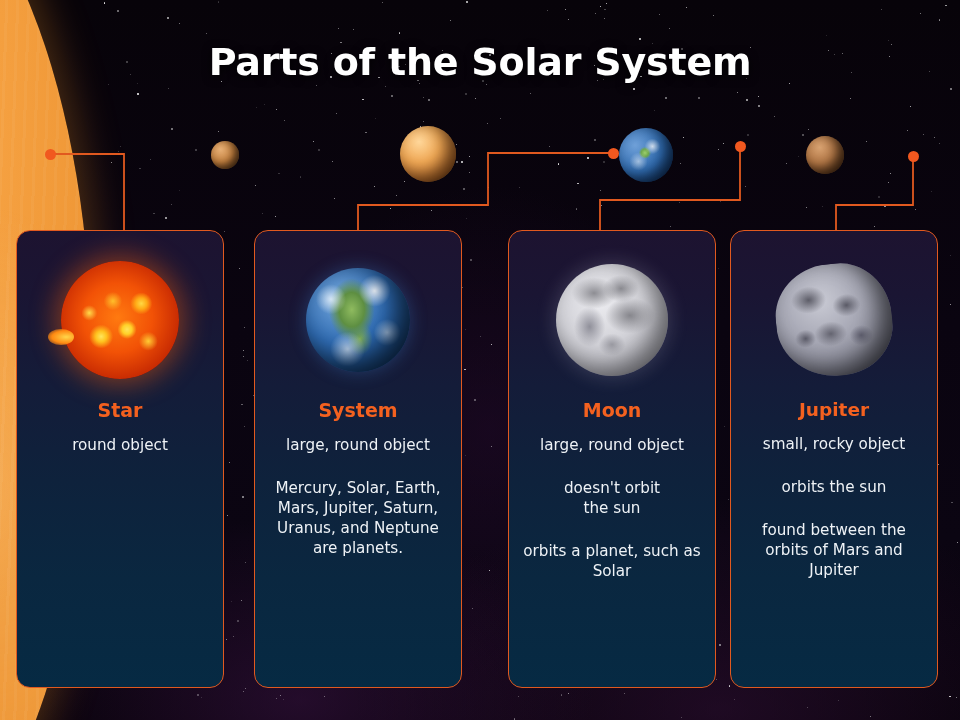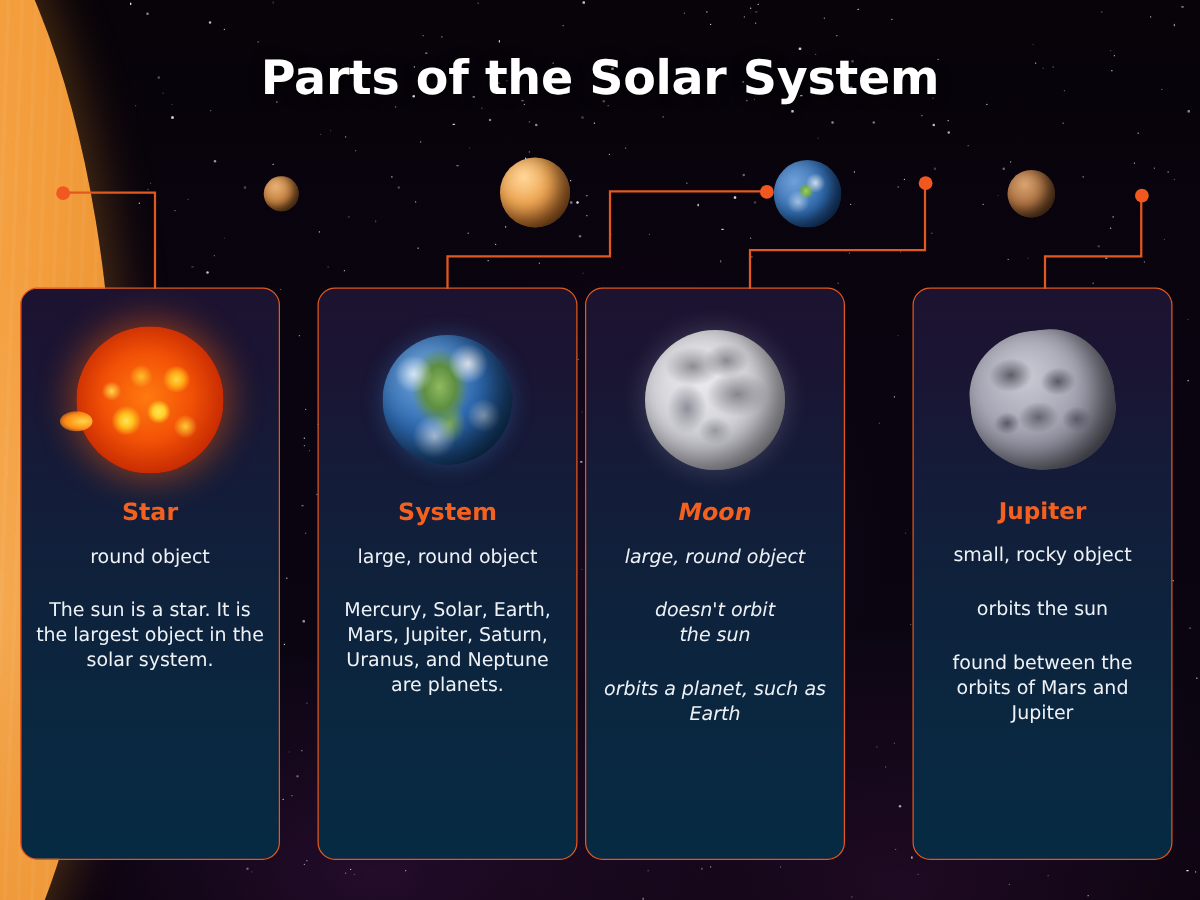--- a/index.html
+++ b/index.html
@@ -118,21 +118,21 @@
         #1a1533 14%,
         #141c39 34%,
         #0e223c 55%,
         #0a2740 76%,
         #062a43 100%);
     overflow: hidden;
     padding: 0 10px;
   }
   .card.c1 { left: 16px; }
   .card.c2 { left: 254px; }
-  .card.c3 { left: 468px; font-style: italic; }
+  .card.c3 { left: 508px; }
   .card.c4 { left: 730px; }
 
   .thumb-wrap {
     position: relative;
     height: 150px;
     margin-top: 14px;
     display: flex;
     align-items: center;
     justify-content: center;
   }
@@ -514,21 +514,20 @@
   <div class="dot" style="left:740px; top:146px;"></div>
   <div class="dot" style="left:913px; top:156px;"></div>
 
   <div class="card c1">
     <div class="thumb-wrap">
       <div class="thumb sun"></div>
     </div>
     <div class="card-title">Star</div>
     <div class="facts">
       <div class="fact">round object</div>
-      <div class="fact">The sun is a star. It is the largest object in the solar system.</div>
     </div>
   </div>
 
   <div class="card c2">
     <div class="thumb-wrap">
       <div class="thumb earth"></div>
     </div>
     <div class="card-title">System</div>
     <div class="facts">
       <div class="fact">large, round object</div>
@@ -538,21 +537,21 @@
 
   <div class="card c3">
     <div class="thumb-wrap">
       <div class="thumb moon"></div>
     </div>
     <div class="card-title">Moon</div>
     <div class="facts">
       <div class="fact">large, round object</div>
       <div class="fact">doesn't orbit
 the sun</div>
-      <div class="fact">orbits a planet, such as Earth</div>
+      <div class="fact">orbits a planet, such as Solar</div>
     </div>
   </div>
 
   <div class="card c4">
     <div class="thumb-wrap">
       <div class="thumb asteroid"></div>
     </div>
     <div class="card-title">Jupiter</div>
     <div class="facts">
       <div class="fact">small, rocky object</div>

